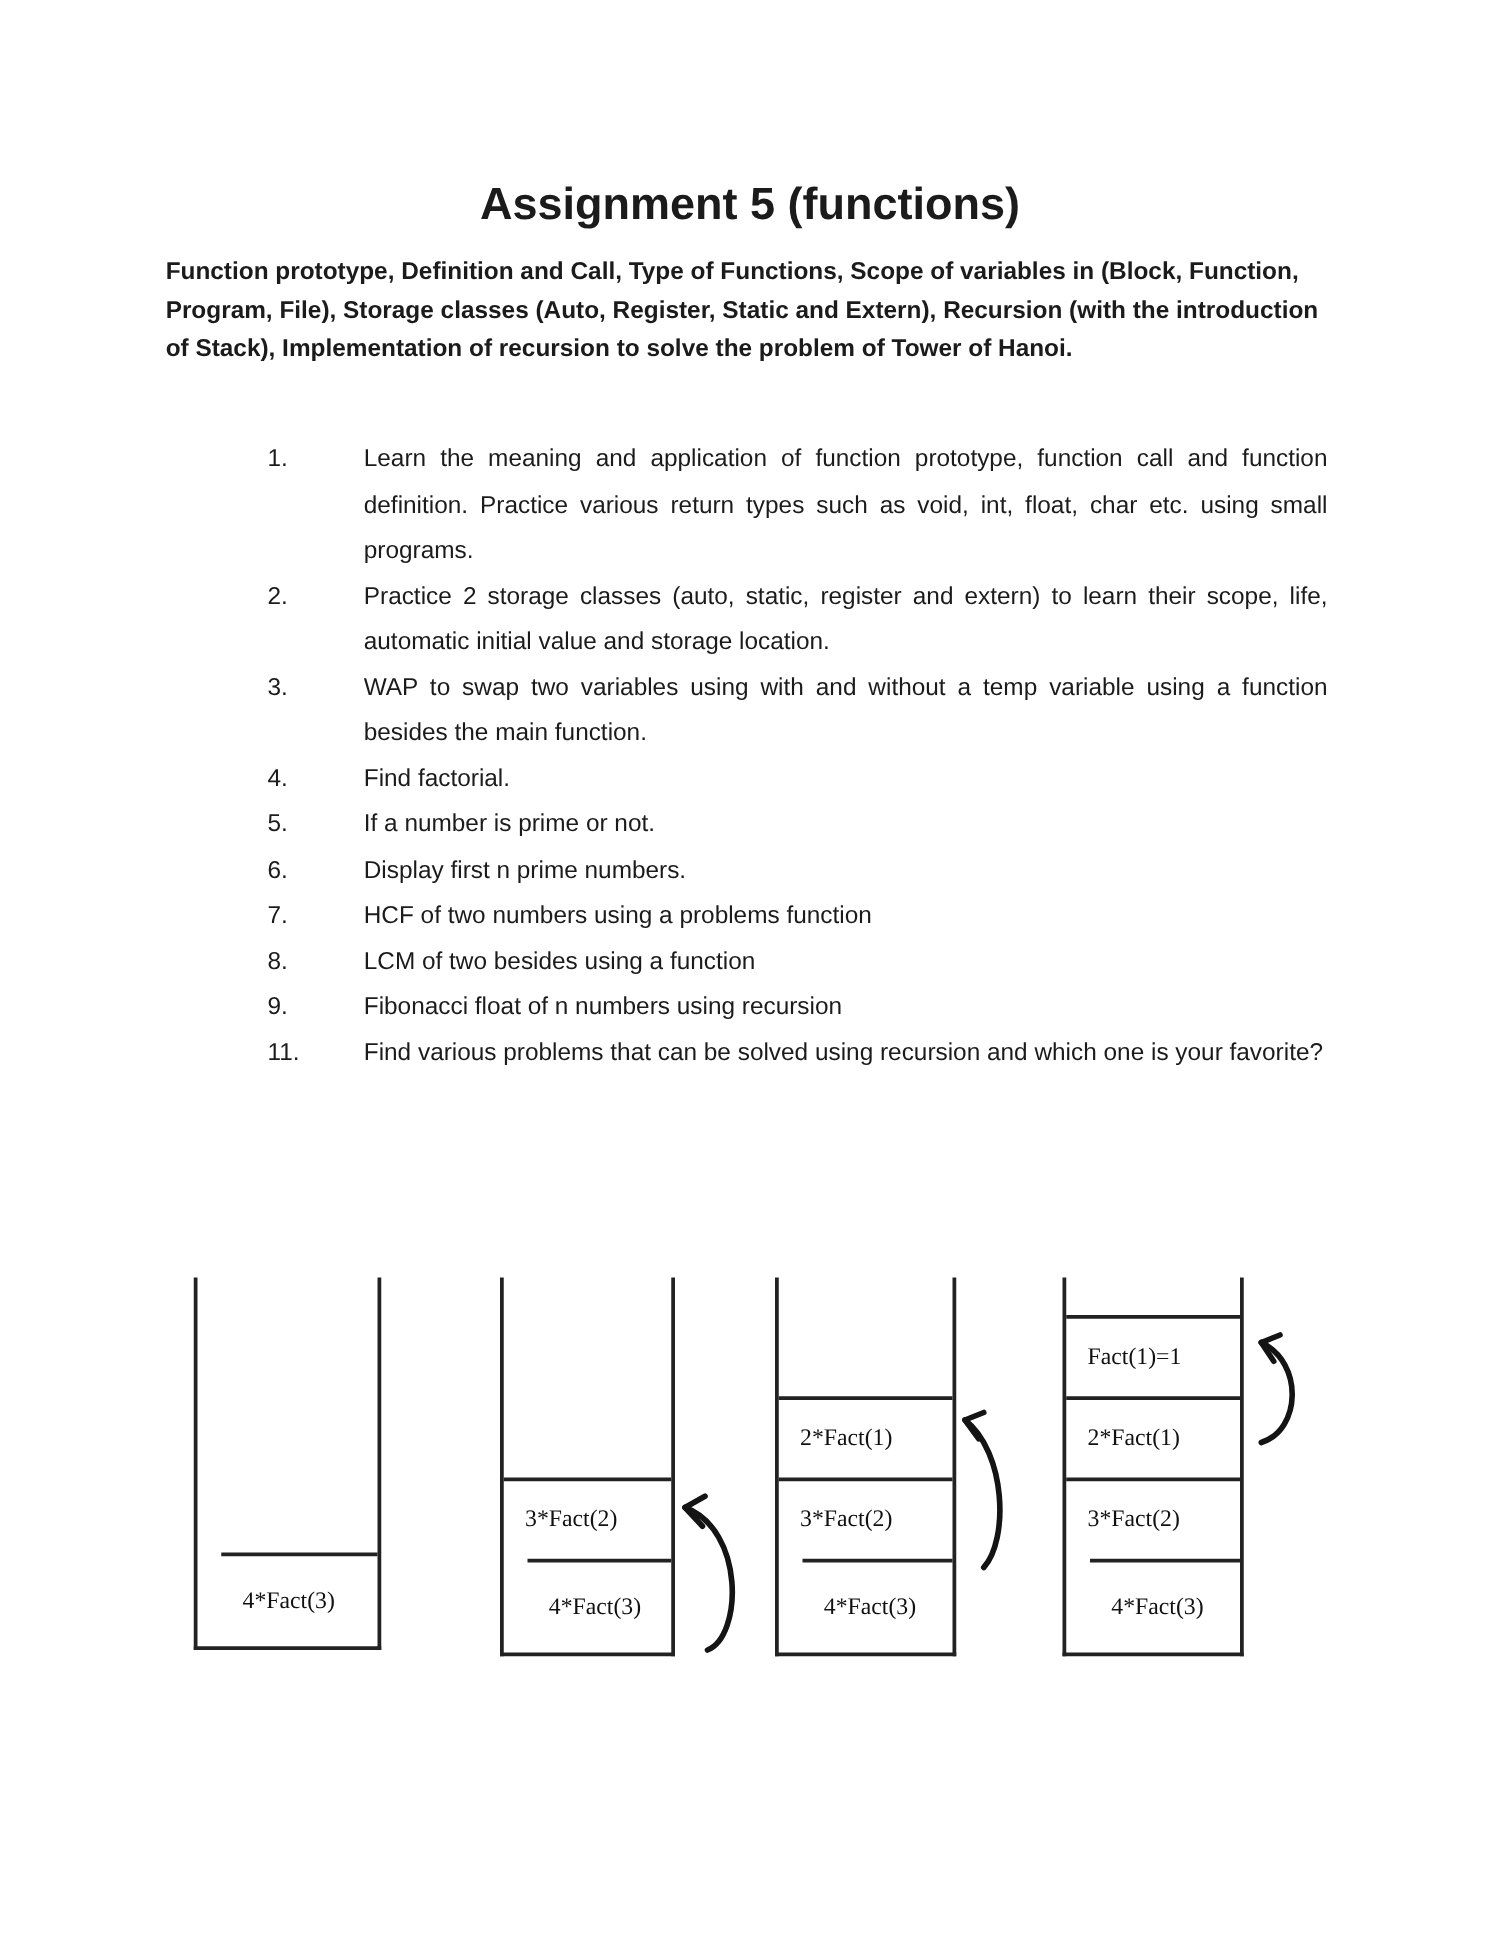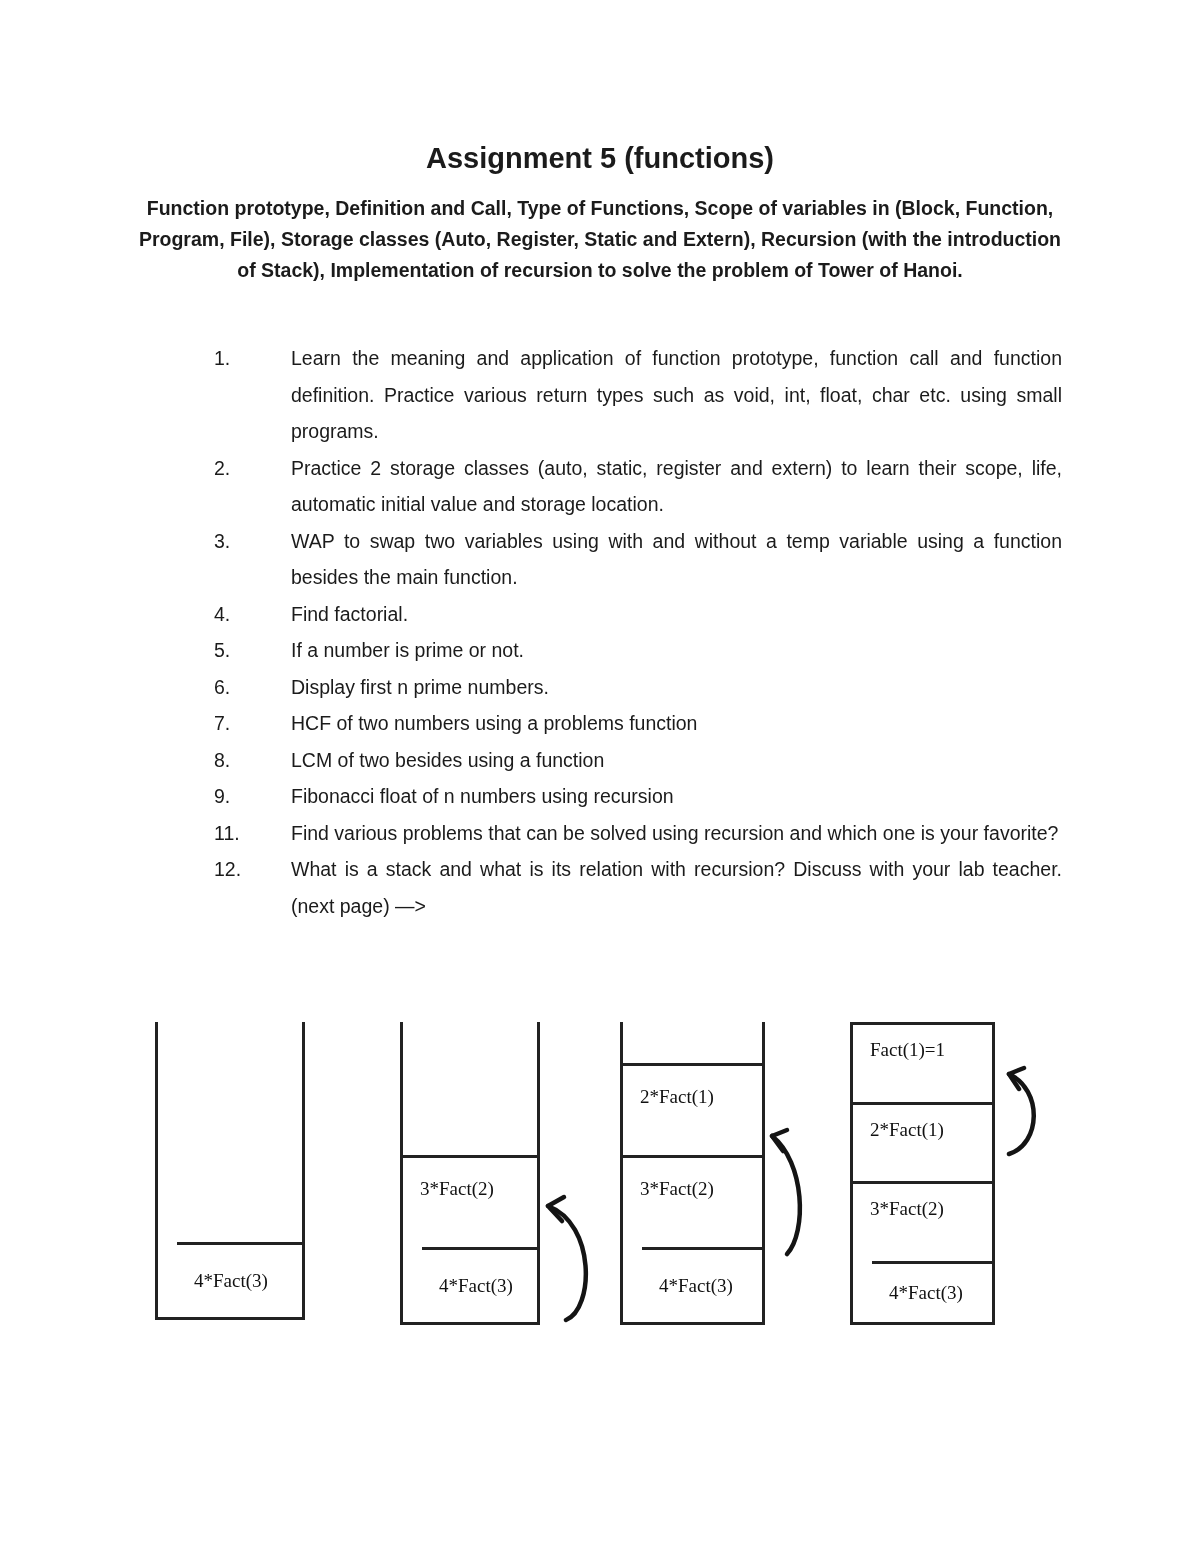--- a/index.html
+++ b/index.html
@@ -4,36 +4,36 @@
 <style>
   * { margin:0; padding:0; box-sizing:border-box; }
   html,body { background:#ffffff; }
   body {
     width:1200px; height:1553px; position:relative;
     font-family:"Liberation Sans", sans-serif; color:#1b1b1b;
     overflow:hidden;
   }
   .title {
     padding-top:142px; text-align:center;
-    font-size:29px; font-weight:700;
+    font-size:36px; font-weight:700;
   }
   .subtitle {
-    width:935px; margin:18px auto 0; text-align:center;
+    width:935px; margin:18px auto 0; text-align:left;
     font-weight:700; font-size:19.5px; line-height:31px;
   }
   .list { margin:54px 0 0 214px; width:848px; }
   .item { display:flex; font-size:19.5px; line-height:36.5px; }
   .item .num { width:33px; flex:0 0 33px; }
   .item .txt { flex:1; text-align:justify;margin-left:44px; }
 
   .diagram { position:absolute; left:0; top:1022px; width:1200px; height:331px; }
   .stack {
     position:absolute; top:0;
     display:flex; flex-direction:column; justify-content:flex-end;
-    border-left:3px solid #222; border-right:3px solid #222; border-bottom:3px solid #222;gap:27px;
+    border-left:3px solid #222; border-right:3px solid #222; border-bottom:3px solid #222;
   }
   .stack.s1 { left:155px; width:150px; height:298px; }
   .stack.s2 { left:400px; width:140px; height:303px; }
   .stack.s3 { left:620px; width:145px; height:303px; }
   .stack.s4 { left:850px; width:145px; height:303px; }
   .cell {
     height:65px; border-top:3px solid #222;
     display:flex; align-items:center; justify-content:flex-start;
     padding-left:17px;
     font-family:"Liberation Serif", serif; font-size:19px; color:#111;
@@ -87,24 +87,20 @@
       <span class="txt">LCM of two besides using a function</span>
     </div>
     <div class="item">
       <span class="num">9.</span>
       <span class="txt">Fibonacci float of n numbers using recursion</span>
     </div>
     <div class="item">
       <span class="num">11.</span>
       <span class="txt">Find various problems that can be solved using recursion and which one is your favorite?</span>
     </div>
-    <div class="item">
-      <span class="num">12.</span>
-      <span class="txt">What is a stack and what is its relation with recursion? Discuss with your lab teacher.  (next page) —&gt;</span>
-    </div>
   </div>
 
   <div class="diagram">
 
     <div class="stack s1">
       <div class="cell bottom">4*Fact(3)</div>
     </div>
 
     <div class="stack s2">
       <div class="cell">3*Fact(2)</div>

